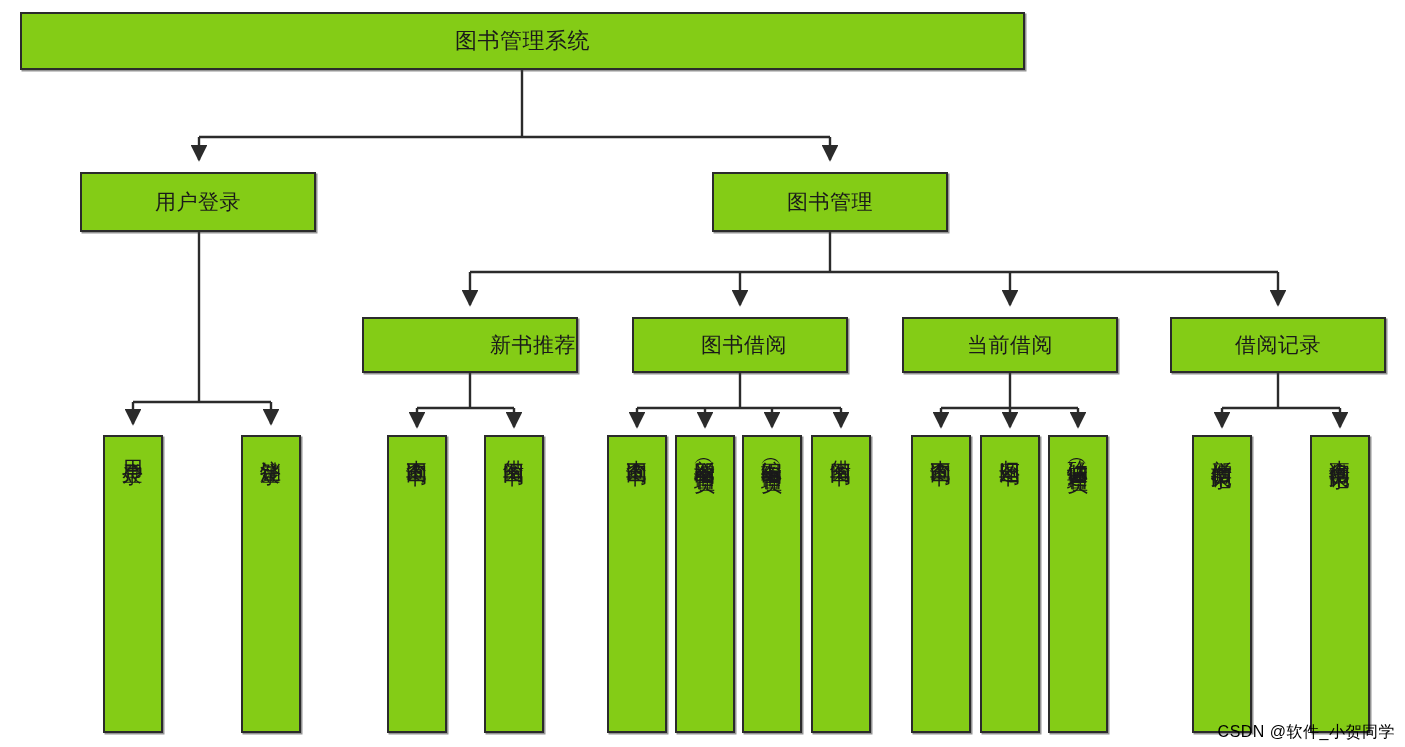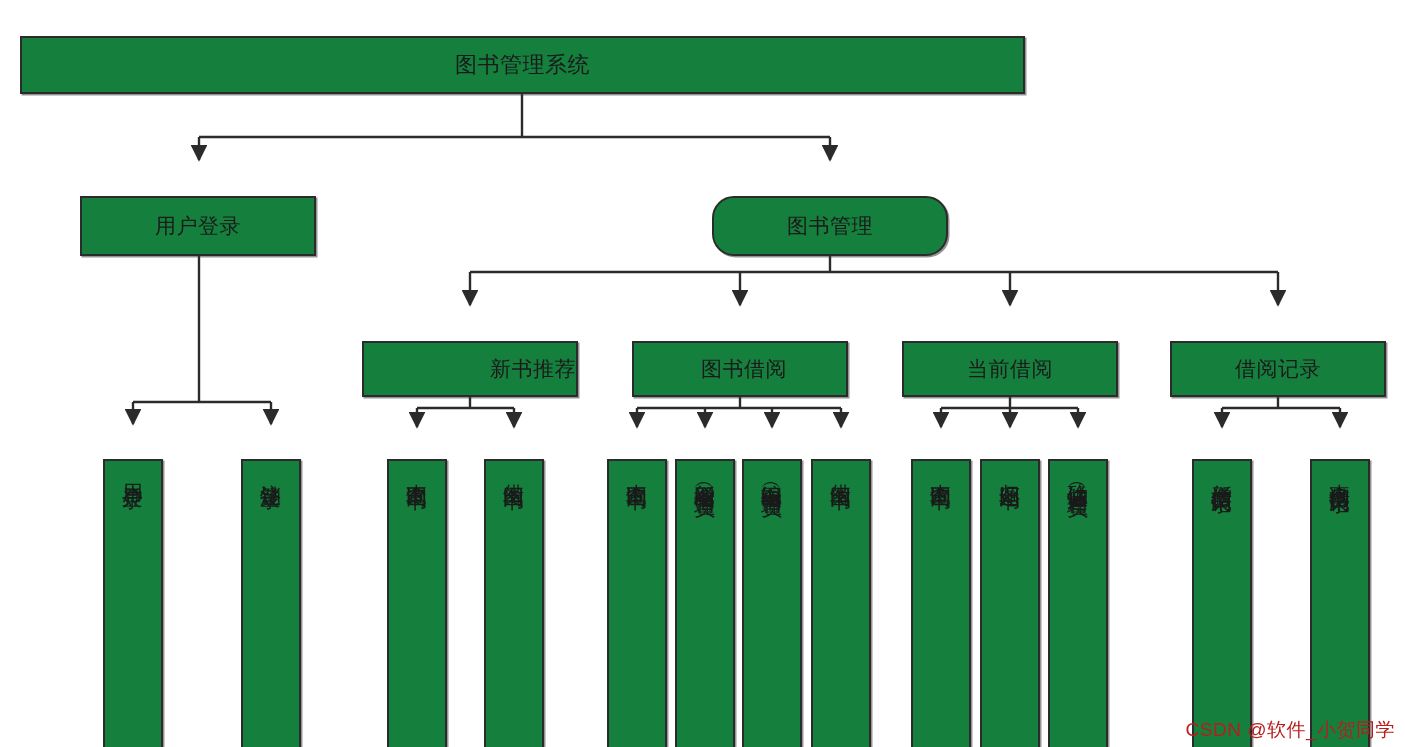--- a/index.html
+++ b/index.html
@@ -17,28 +17,27 @@
   }
   svg.wires {
     position: absolute;
     left: 0; top: 0;
     width: 1405px;
     height: 747px;
     pointer-events: none;
   }
   .node {
     position: absolute;
-    background: #15803d;
+    background: #84cc16;
     border: 2px solid #2b2b2b;
     display: flex;
     align-items: center;
     justify-content: center;
     color: #1a1a1a;
     box-shadow: 1.5px 1.5px 0 rgba(60,60,60,0.55);
-    margin-top: 24px;
   }
   .node .lbl {
     display: block;
     text-align: center;
     line-height: 1.18;
     white-space: nowrap;
   }
   
   .node.horiz .lbl {
     font-size: 21px;
@@ -56,22 +55,22 @@
     text-orientation: upright;
     font-size: 21px;
     line-height: 1.0;
     letter-spacing: 2px;
     white-space: nowrap;
   }
   #watermark {
     position: absolute;
     right: 10px;
     bottom: 4px;
-    font-size: 19px;
-    color: #b91c1c;
+    font-size: 16px;
+    color: #000000;
     letter-spacing: 0.5px;
     white-space: nowrap;
     user-select: none;
   }
 </style>
 </head>
 <body>
 
 <div id="canvas">
 
@@ -127,21 +126,21 @@
   </svg>
 
   <div class="node horiz root" style="left:20px; top:12px; width:1005px; height:58px;">
     <span class="lbl">图书管理系统</span>
   </div>
 
   <div class="node horiz" style="left:80px; top:172px; width:236px; height:60px;">
     <span class="lbl">用户登录</span>
   </div>
 
-  <div class="node horiz" style="left:712px; top:172px; width:236px; height:60px;border-radius:22px;">
+  <div class="node horiz" style="left:712px; top:172px; width:236px; height:60px;">
     <span class="lbl">图书管理</span>
   </div>
 
   <div class="node horiz" style="left:362px; top:317px; width:216px; height:56px;justify-content:flex-end;">
     <span class="lbl">新书推荐</span>
   </div>
 
   <div class="node horiz" style="left:632px; top:317px; width:216px; height:56px;padding-left:8px;">
     <span class="lbl">图书借阅</span>
   </div>

